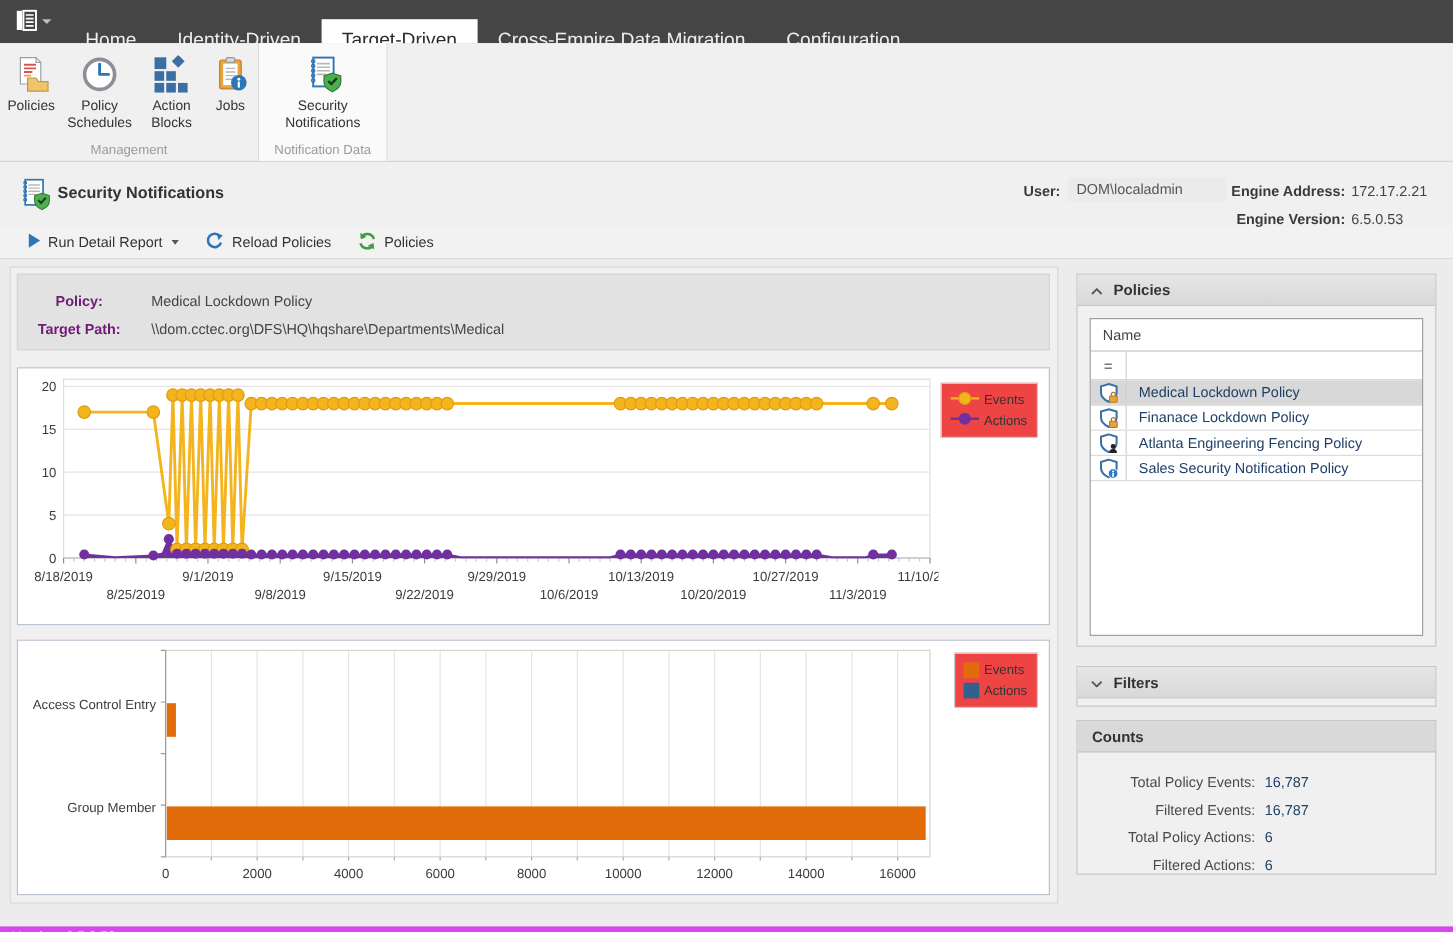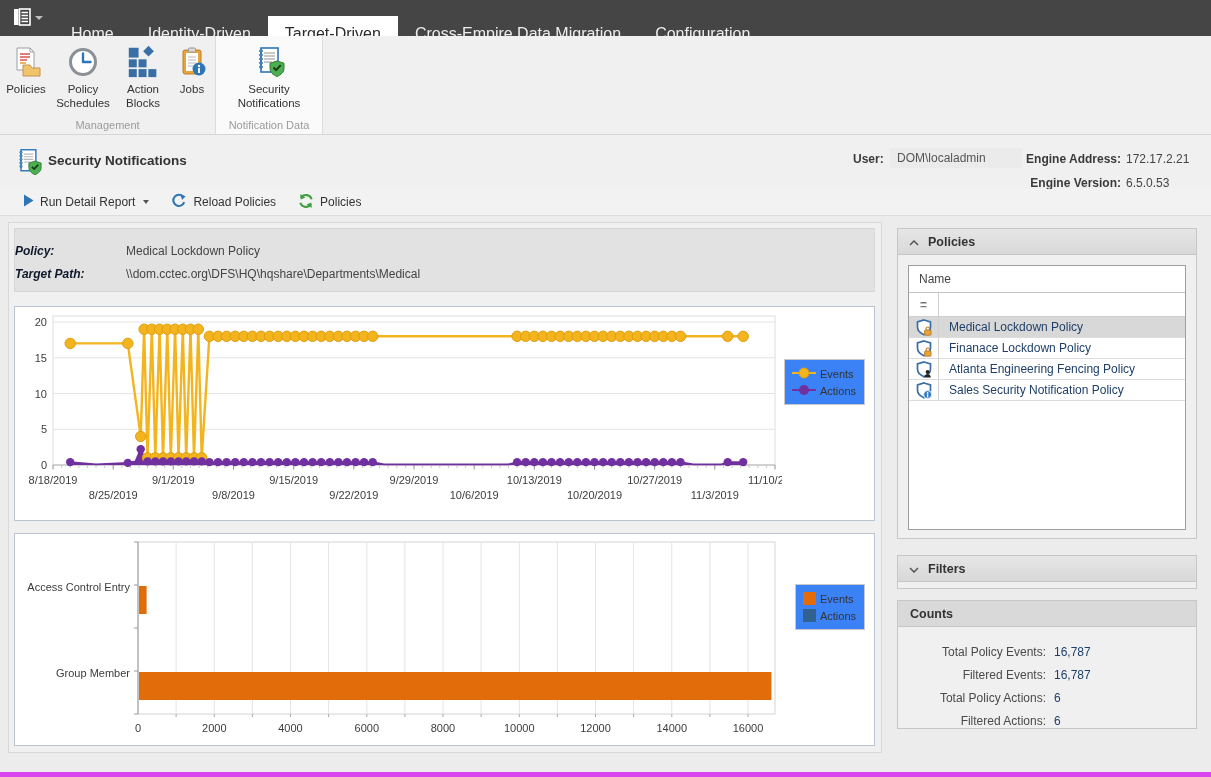--- a/index.html
+++ b/index.html
@@ -38,26 +38,26 @@
   .eng-row .elab { flex:1; text-align:right; font-weight:bold; color:#3a3a3a; }
   .eng-row .eval { margin-left:5px; width:72px; color:#444; }
   
   .toolbar { position:absolute; left:0; top:189px; width:1211px; height:27px; background:#f2f2f2; border-bottom:1px solid #dcdcdc; display:flex; align-items:center; padding-left:12px; }
   .tool-btn { display:flex; align-items:center; gap:6px; padding:0 11px; height:100%; color:#333; cursor:pointer; }
   .tb-caret { width:0; height:0; border-left:3.5px solid transparent; border-right:3.5px solid transparent; border-top:4px solid #555; margin-left:2px; }
   
   .left-wrap { position:absolute; left:8px; top:222px; width:874px; height:531px; background:#f0f0f0; border:1px solid #d8d8d8; }
   .policy-info { position:absolute; left:14px; top:228px; width:861px; height:64px; background:#e2e2e2; border:1px solid #d6d6d6; padding-top:10px; }
   .pi-row { display:flex; height:23px; align-items:center; }
-  .pi-label { width:102px; text-align:left; font-weight:bold; color:#0f172a;font-style:italic; }
+  .pi-label { width:102px; text-align:center; font-weight:bold; color:#701a75; }
   .pi-value { margin-left:9px; color:#444; }
   .chartbox { position:absolute; left:14px; width:861px; background:#ffffff; border:1px solid #b9c4d0; }
   .chartbox.line { top:306px; height:215px; }
   .chartbox.bar  { top:533px; height:213px; }
-  .legend { position:absolute; right:9px; top:12px; background:#3b82f6; border:1px solid #c9c9c9; padding:5px 8px 5px 7px;margin-top:40px; }
+  .legend { position:absolute; right:9px; top:12px; background:#ef4444; border:1px solid #c9c9c9; padding:5px 8px 5px 7px; }
   .legend-item { display:flex; align-items:center; gap:4px; height:17px; font-size:11px; color:#333; }
   .sq { width:13px; height:13px; display:inline-block; }
   
   .section { position:absolute; left:897px; width:300px; background:#f0f0f0; border:1px solid #c6c6c6; }
   .sec-head { height:26px; background:linear-gradient(#e6e6e6,#d8d8d8); border-bottom:1px solid #c6c6c6; display:flex; align-items:center; cursor:pointer; }
   .sec-head .chev { margin:0 9px 0 11px; }
   .sec-title { font-size:12.5px; font-weight:bold; color:#333; }
   .sec-policies { top:228px; height:311px; }
   .sec-filters { top:555px; height:34px; }
   .sec-counts { top:600px; height:129px; }

